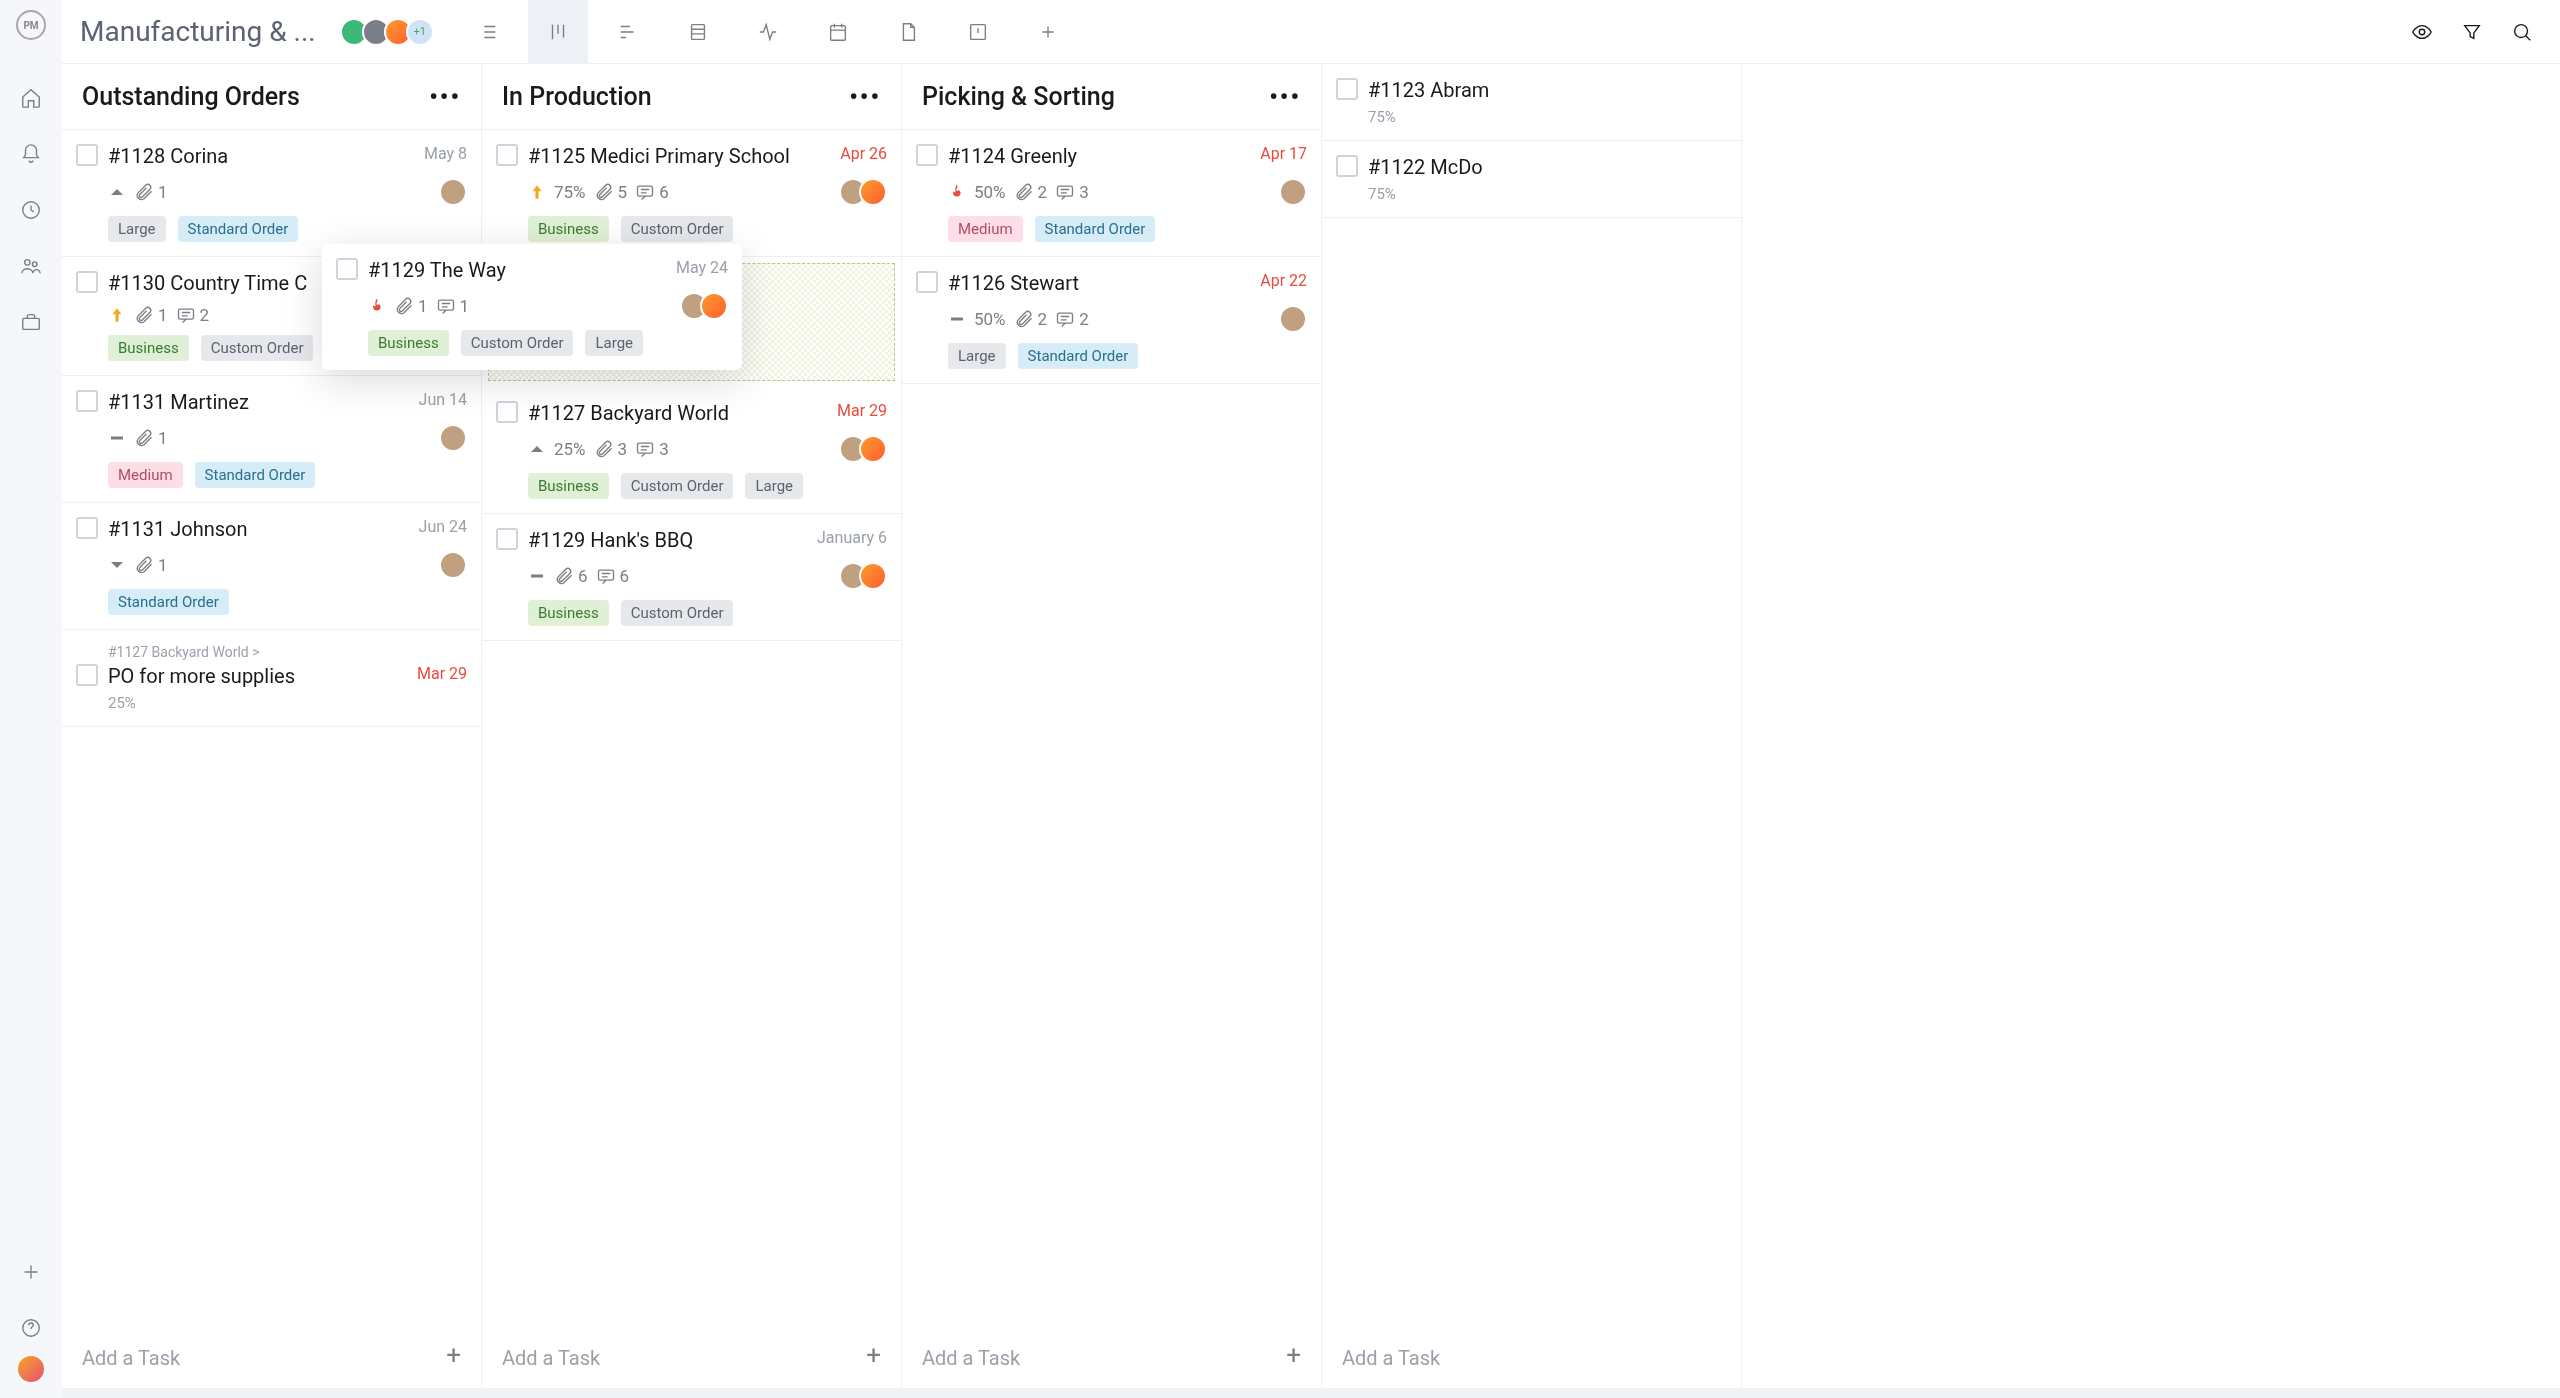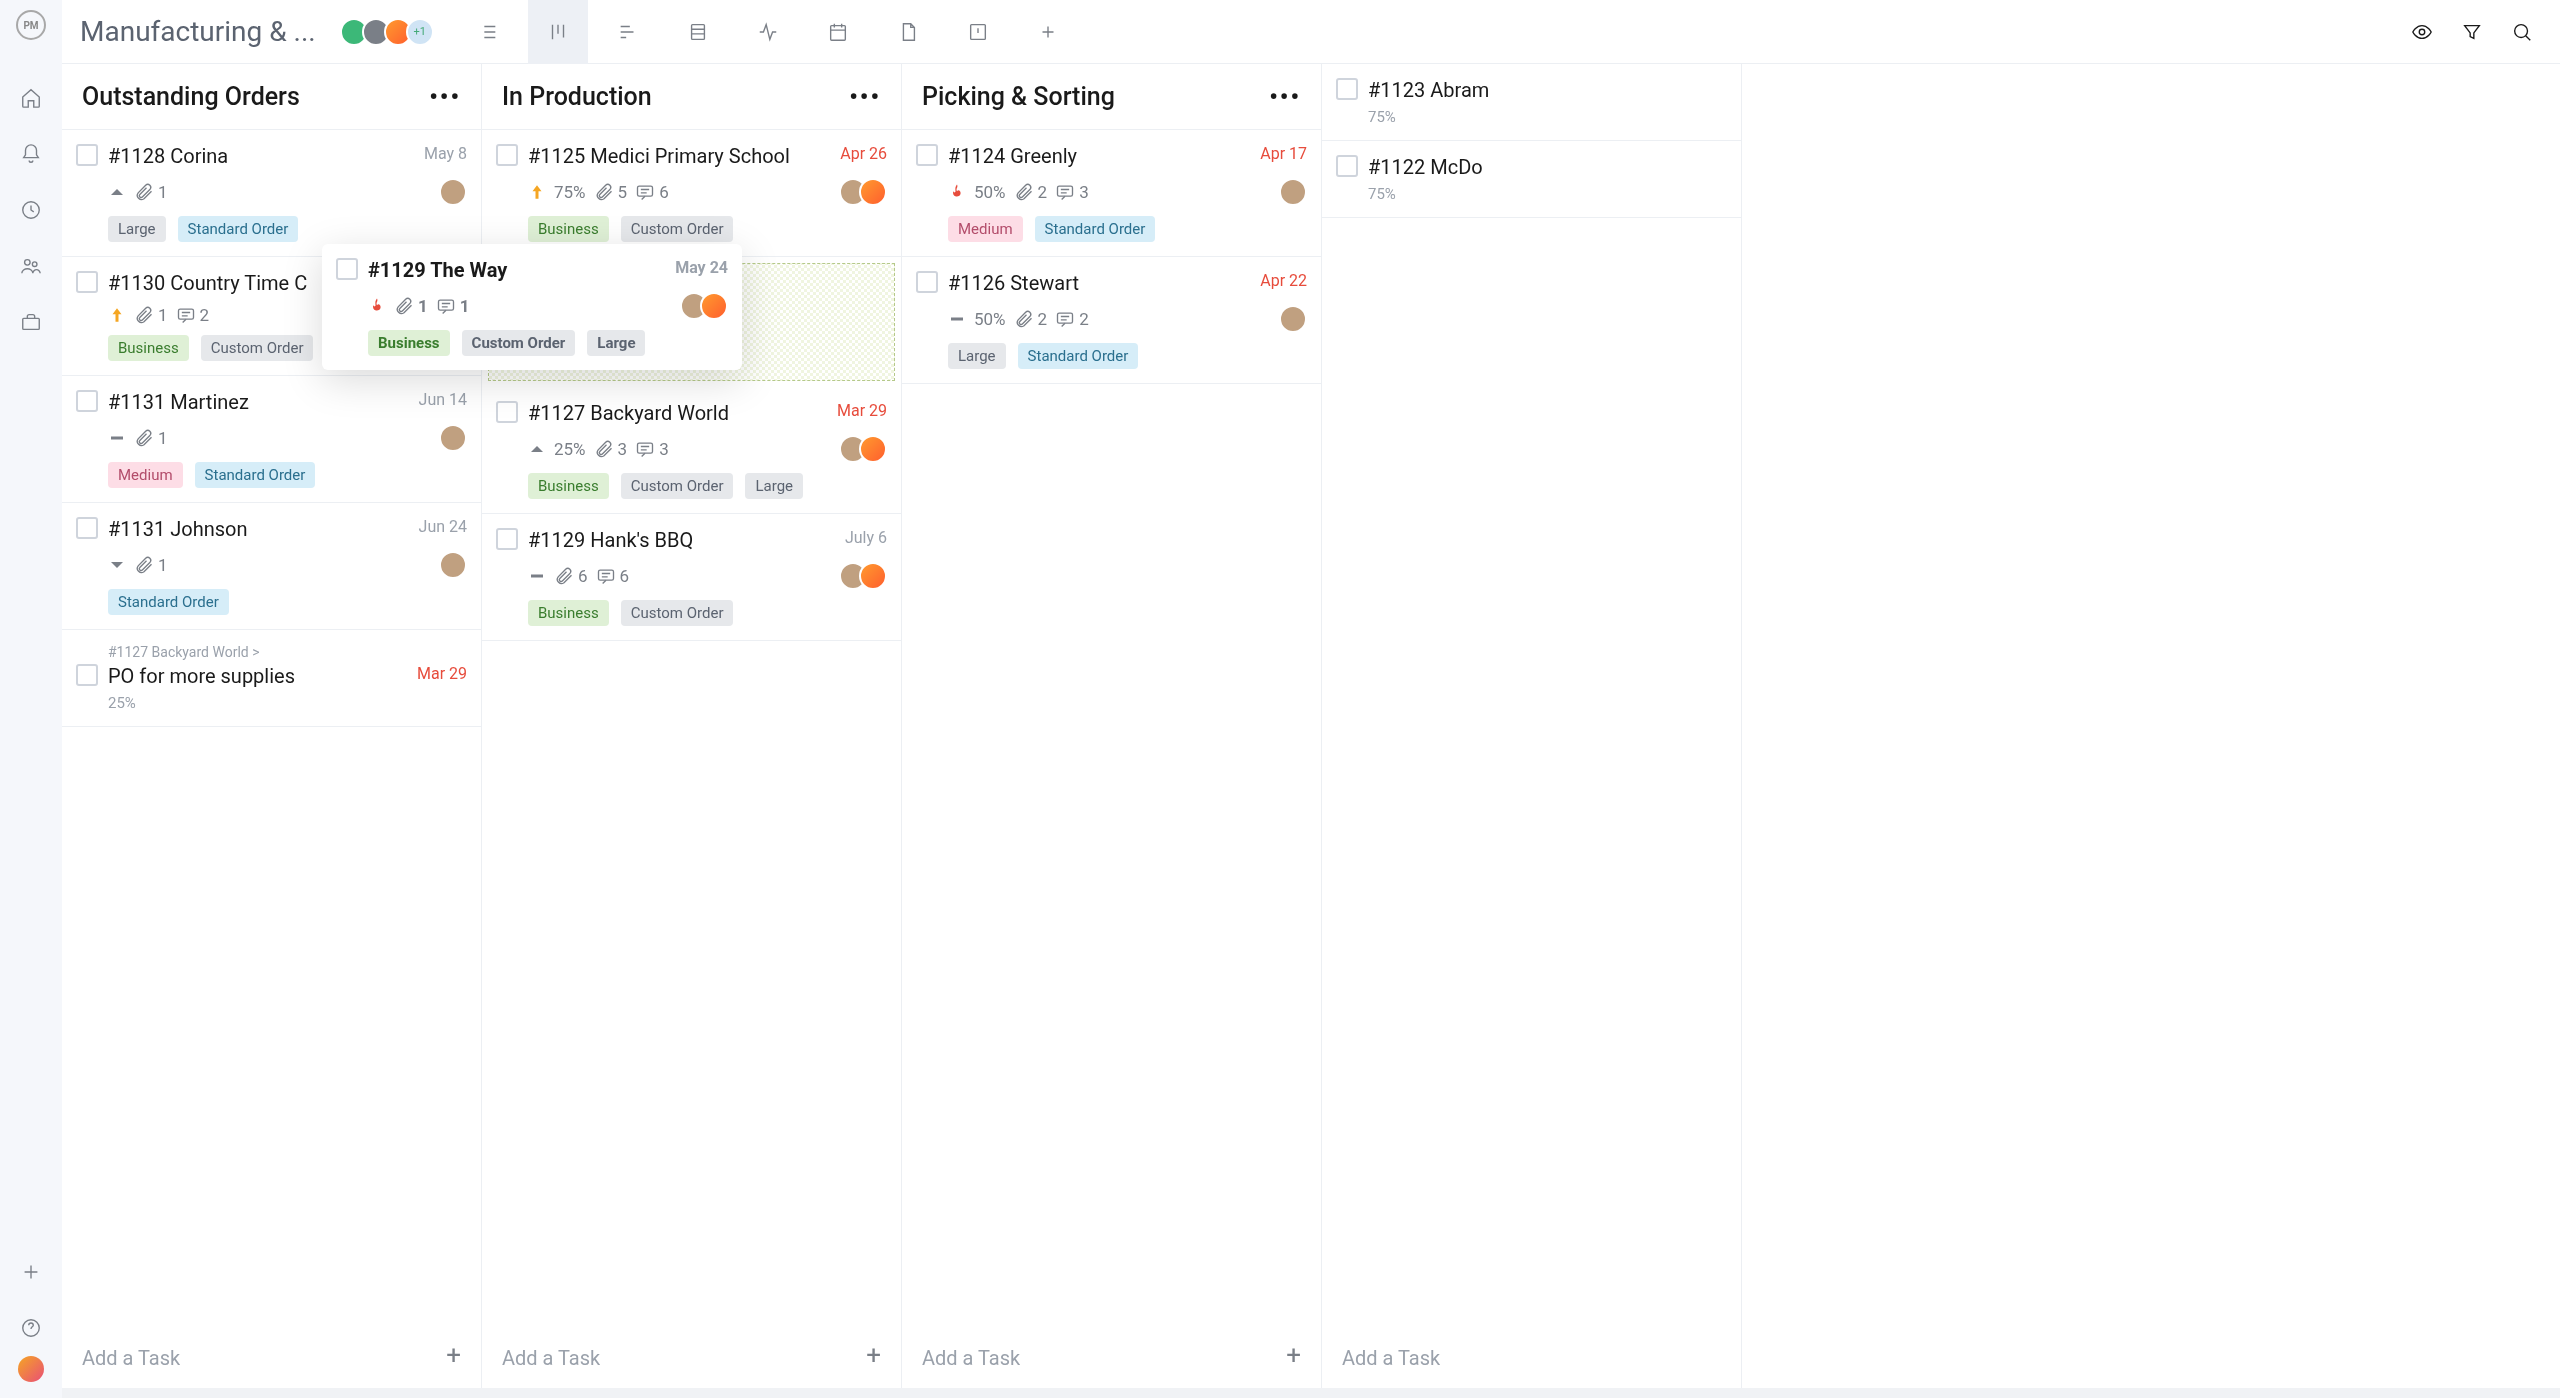--- a/index.html
+++ b/index.html
@@ -400,21 +400,21 @@
               <div class="tags">
                 <span class="tag biz">Business</span>
                 <span class="tag custom">Custom Order</span>
                 <span class="tag large">Large</span>
               </div>
             </div>
             <div class="card">
               <div class="card-row1">
                 <div class="chk"></div>
                 <div class="card-title">#1129 Hank's BBQ</div>
-                <div class="date">July 6</div>
+                <div class="date">January 6</div>
               </div>
               <div class="card-row2">
                 <div class="pri">
                   <svg viewBox="0 0 24 24">
                     <rect fill="#7a7f87" x="4" y="10" width="16" height="4"></rect>
                   </svg>
                 </div>
                 <div class="meta">
                   <svg viewBox="0 0 24 24">
                     <path d="M21 11l-9 9a5 5 0 01-7-7l9-9a3.5 3.5 0 015 5l-9 9a2 2 0 01-3-3l8-8"></path>
@@ -540,21 +540,21 @@
                 <div class="chk"></div>
                 <div class="card-title">#1122 McDo</div>
               </div>
               <div class="cut">75%</div>
             </div>
           </div>
           <div class="addtask">
             <span>Add a Task</span>
           </div>
         </div>
-        <div class="dragging-card" style="top: 180px; left: 260px; font-weight: bold;">
+        <div class="dragging-card" style="top: 180px; left: 260px;">
           <div class="card-row1">
             <div class="chk"></div>
             <div class="card-title">#1129 The Way</div>
             <div class="date">May 24</div>
           </div>
           <div class="card-row2">
             <div class="pri">
               <svg viewBox="0 0 24 24">
                 <path fill="#e74c3c" d="M12 2c2 4-2 5 0 9 1-2 3-2 4 0 2 3 0 7-4 7s-6-3-5-7c1 2 3 2 3 0 0-3-1-5 2-9z"></path>
               </svg>

